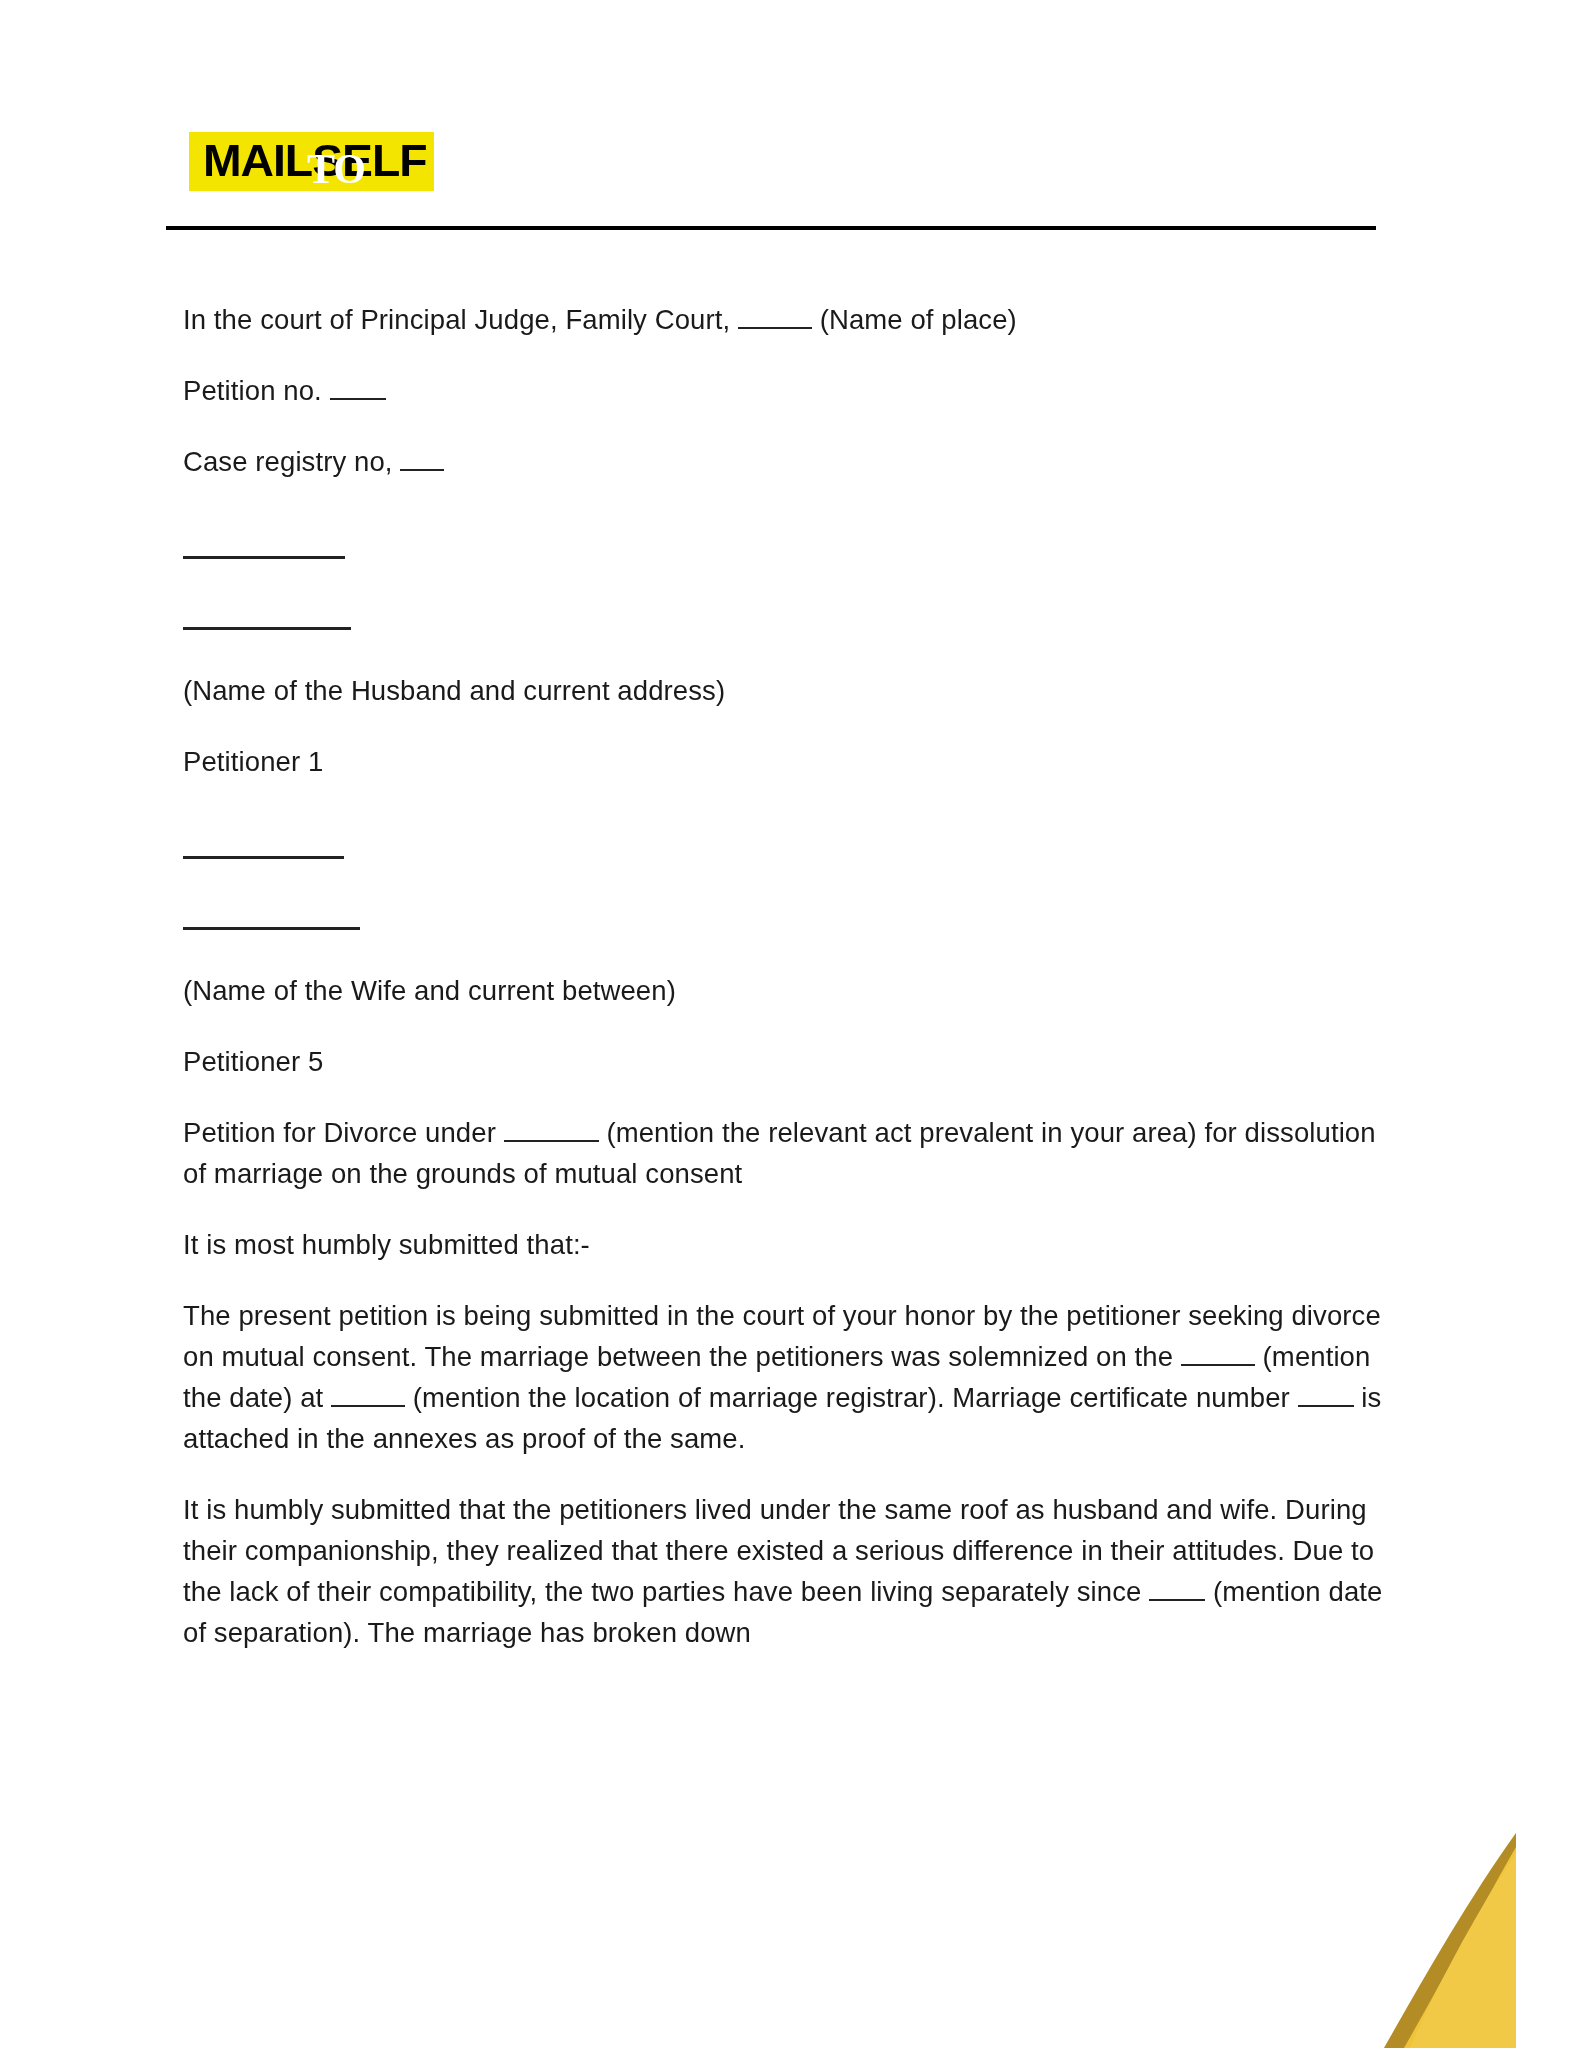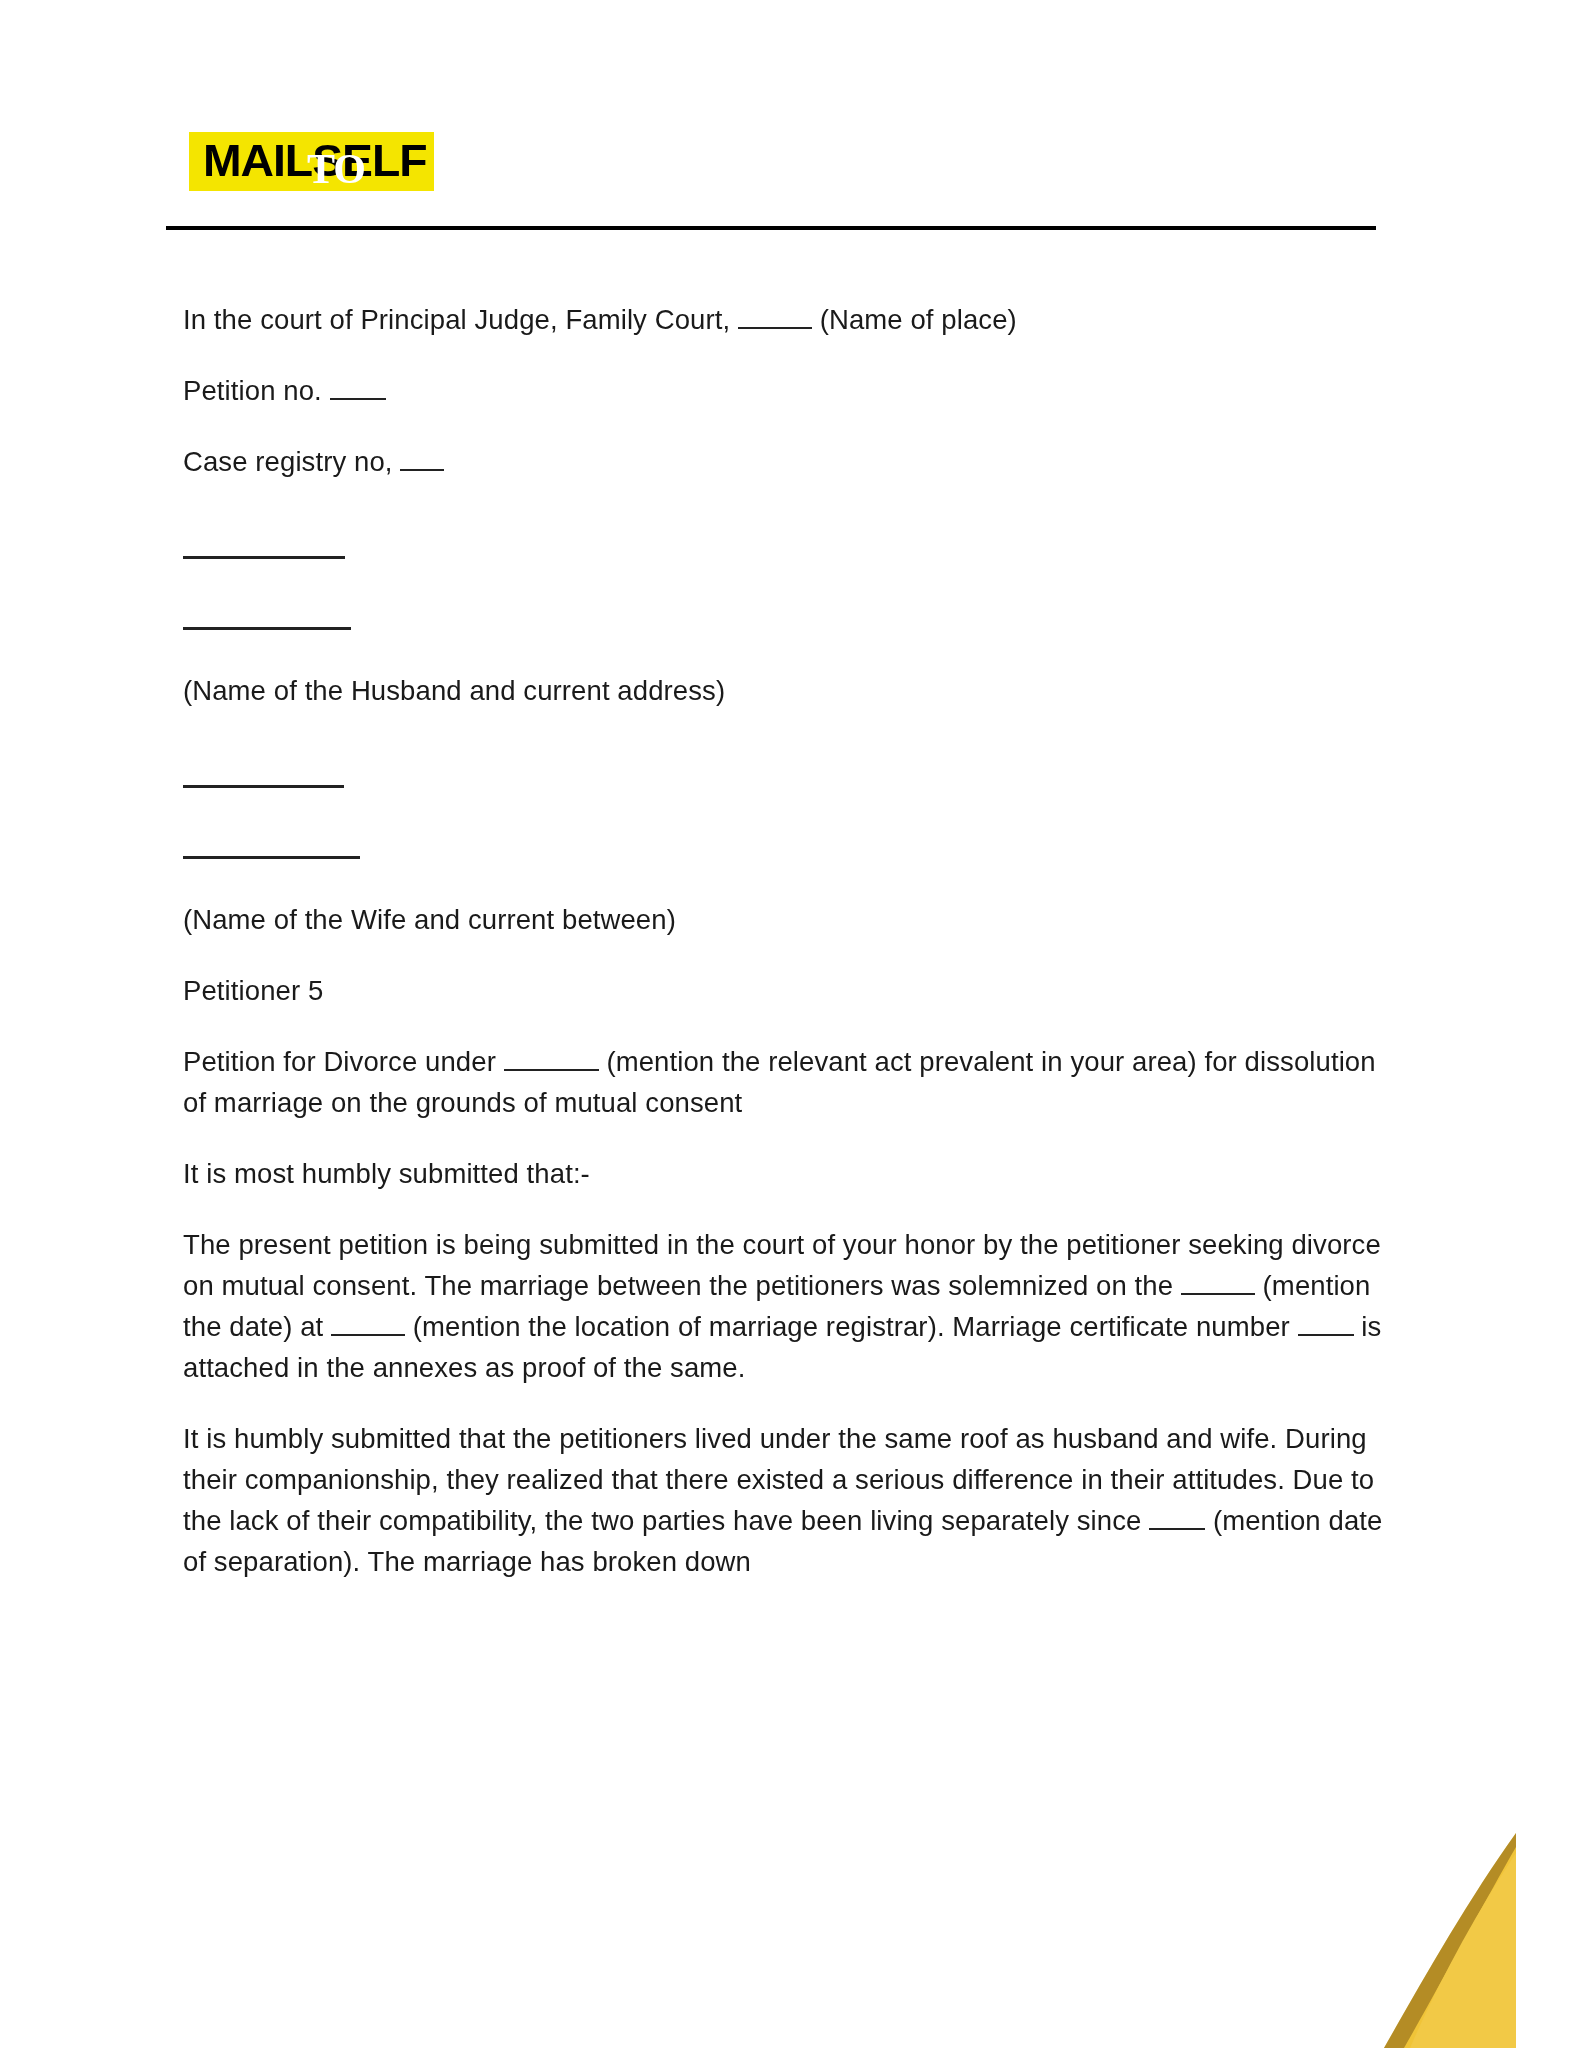--- a/index.html
+++ b/index.html
@@ -154,20 +154,21 @@
 
     <span class="blank-line bl-1">
         <i></i>
       </span>
     <span class="blank-line bl-2">
         <i></i>
       </span>
 
     <p class="para">(Name of the Husband and current address)</p>
 
+    <p class="para">Petitioner 1</p>
 
     <div class="gap-small"></div>
 
     <span class="blank-line bl-3">
         <i></i>
       </span>
     <span class="blank-line bl-4">
         <i></i>
       </span>
 

